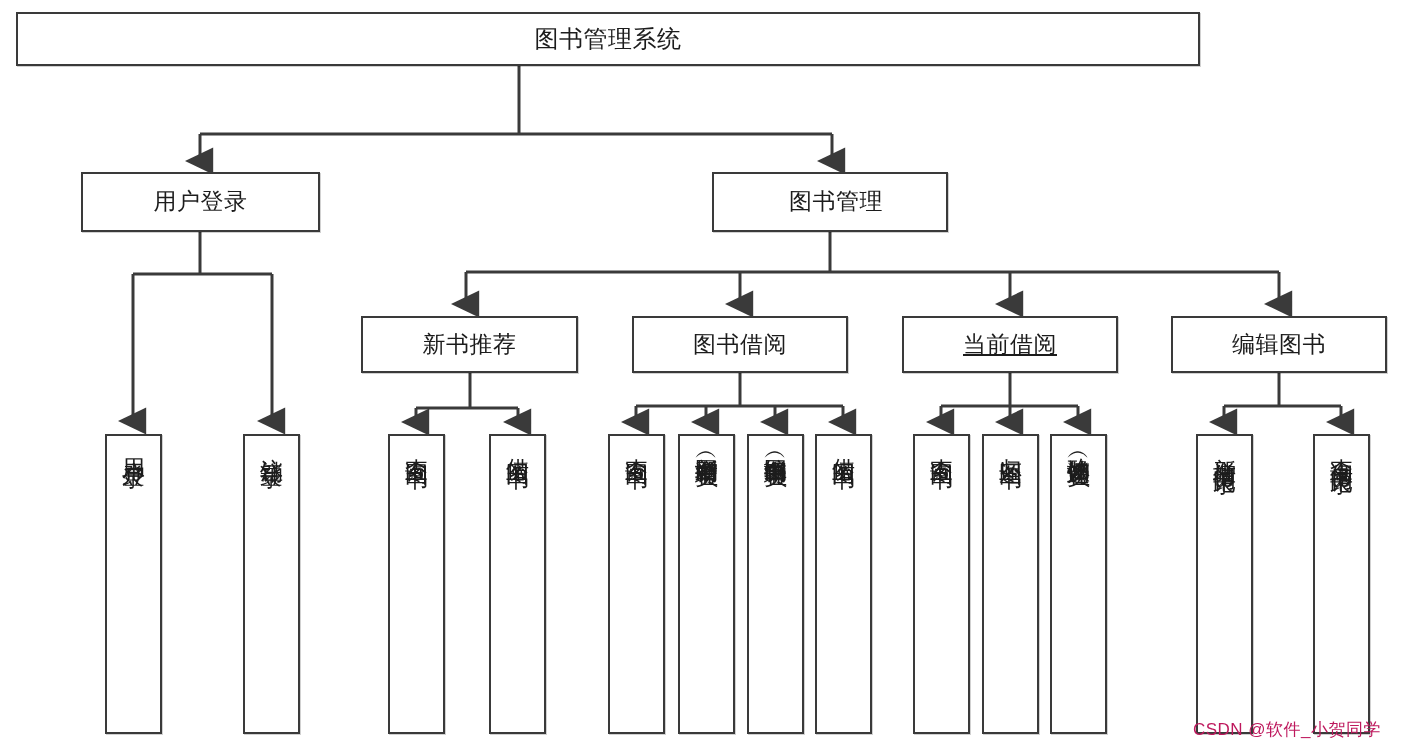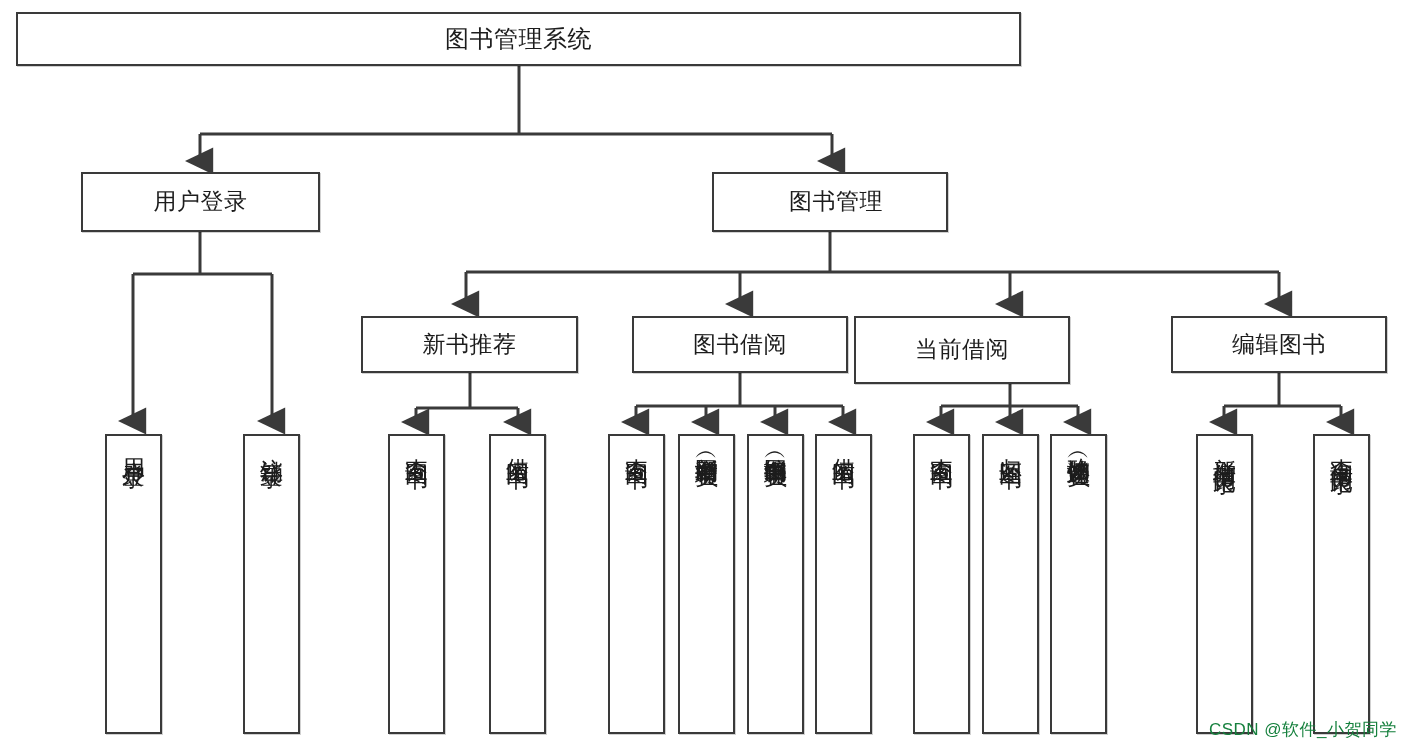--- a/index.html
+++ b/index.html
@@ -59,24 +59,24 @@
     line-height: 1.0;
     letter-spacing: 3px;
     margin: 0 auto;
     white-space: nowrap;
   }
   .node.vertical.tall-text .node-label {
     letter-spacing: 1px;
   }
   .watermark {
     position: absolute;
-    right: 8px;
+    right: 24px;
     bottom: 6px;
     font-size: 17px;
-    color: #15803d;
+    color: #be185d;
     white-space: nowrap;
     letter-spacing: 0.5px;
   }
 </style>
 </head>
 <body>
 
 <div id="canvas">
 
   <svg class="edges" viewBox="0 0 1405 747">
@@ -122,38 +122,38 @@
       <path d="M1010,406 L1010,421" marker-end="url(#arrow)"></path>
       <path d="M1078,406 L1078,421" marker-end="url(#arrow)"></path>
 
       <path d="M1279,373 L1279,406"></path>
       <path d="M1224,406 L1341,406"></path>
       <path d="M1224,406 L1224,421" marker-end="url(#arrow)"></path>
       <path d="M1341,406 L1341,421" marker-end="url(#arrow)"></path>
     </g>
   </svg>
 
-  <div class="node root horizontal" style="left:16px; top:12px; width:1005px; height:54px;justify-content:center;">
+  <div class="node root horizontal" style="left:16px; top:12px; width:1184px; height:54px;justify-content:center;">
     <span class="node-label">图书管理系统</span>
   </div>
 
   <div class="node horizontal" style="left:81px; top:172px; width:239px; height:60px;">
     <span class="node-label">用户登录</span>
   </div>
   <div class="node horizontal" style="left:712px; top:172px; width:236px; height:60px;padding-left:12px;">
     <span class="node-label">图书管理</span>
   </div>
 
   <div class="node horizontal" style="left:361px; top:316px; width:217px; height:57px;">
     <span class="node-label">新书推荐</span>
   </div>
   <div class="node horizontal" style="left:632px; top:316px; width:216px; height:57px;">
     <span class="node-label">图书借阅</span>
   </div>
-  <div class="node horizontal" style="left:854px; top:316px; width:216px; height:68px;">
+  <div class="node horizontal" style="left:902px; top:316px; width:216px; height:57px;text-decoration:underline;">
     <span class="node-label">当前借阅</span>
   </div>
   <div class="node horizontal" style="left:1171px; top:316px; width:216px; height:57px;">
     <span class="node-label">编辑图书</span>
   </div>
 
   <div class="node vertical" style="left:105px; top:434px; width:57px; height:300px;">
     <span class="node-label">用户登录</span>
   </div>
   <div class="node vertical" style="left:243px; top:434px; width:57px; height:300px;">

